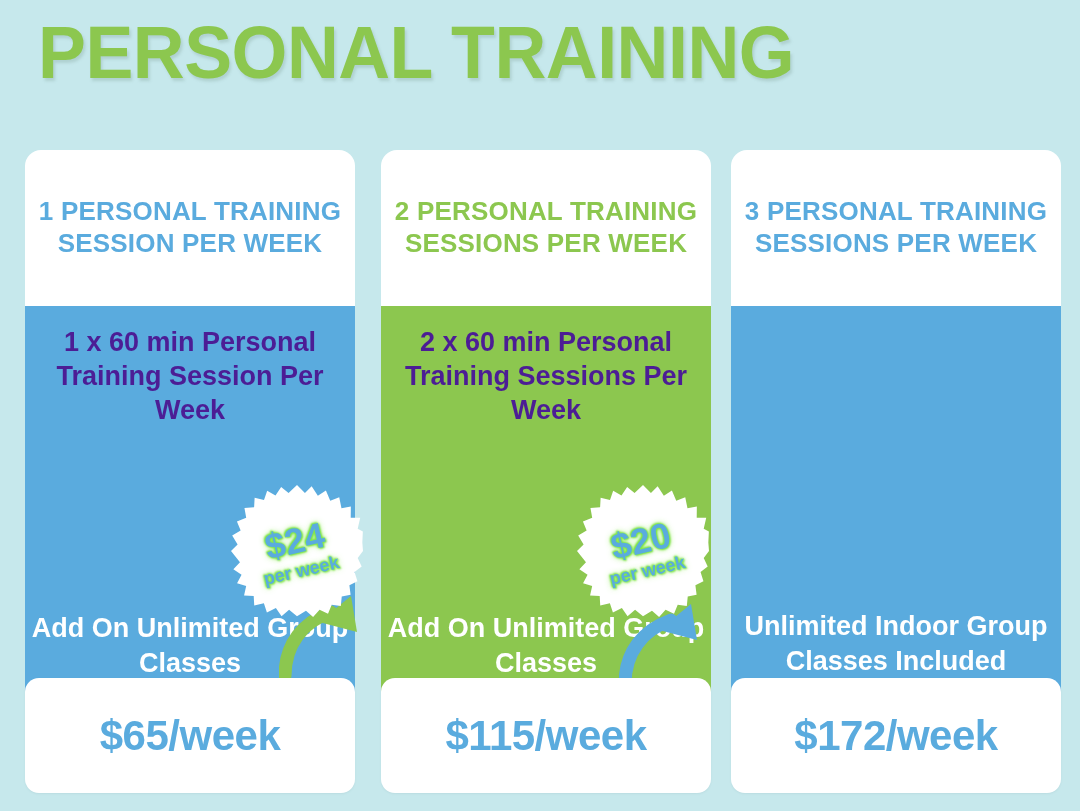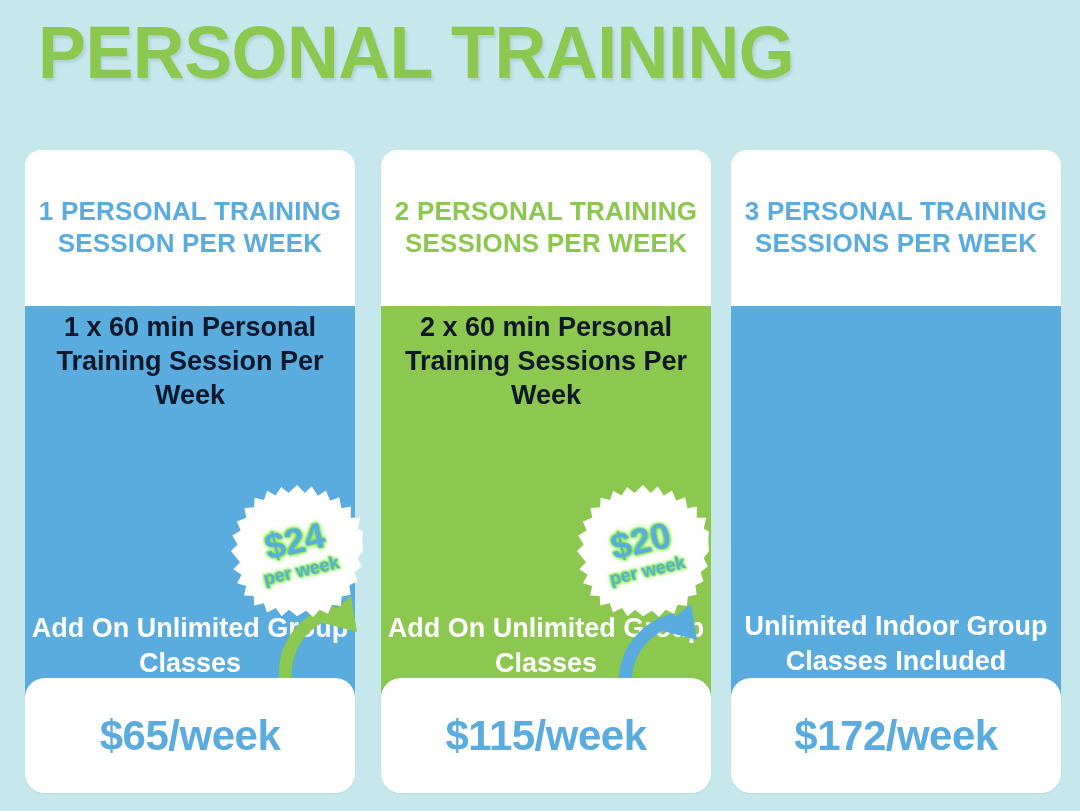--- a/index.html
+++ b/index.html
@@ -70,22 +70,22 @@
     position:relative;
     width:100%;
     height:424px;
     overflow:visible;
     text-align:center;
   }
   .c1 .card-body, .c3 .card-body { background:#5aabde; }
   .c2 .card-body { background:#8cc74f; }
 
   .body-top {
-    padding-top:5px;
-    color:#0f172a;
+    padding-top:20px;
+    color:#4c1d95;
     font-size:27px;
     font-weight:bold;
     line-height:1.25;
   }
   .body-bottom {
     position:absolute;
     left:0; right:0;
     bottom:50px;
     color:#ffffff;
     font-size:27px;
@@ -161,21 +161,21 @@
   .c2 .arrow { left:238px; top:290px; }
 
   
   .card-foot {
     position:absolute;
     left:0;
     top:528px;
     width:100%;
     height:115px;
     background:#ffffff;
-    border-radius:20px;
+    border-radius:14px;
     display:flex;
     align-items:center;
     justify-content:center;
     z-index:6;
     box-shadow:0 1px 2px rgba(90,130,140,0.10);
   }
   .card-foot .price {
     font-size:42px;
     font-weight:bold;
     color:#5aabde;

